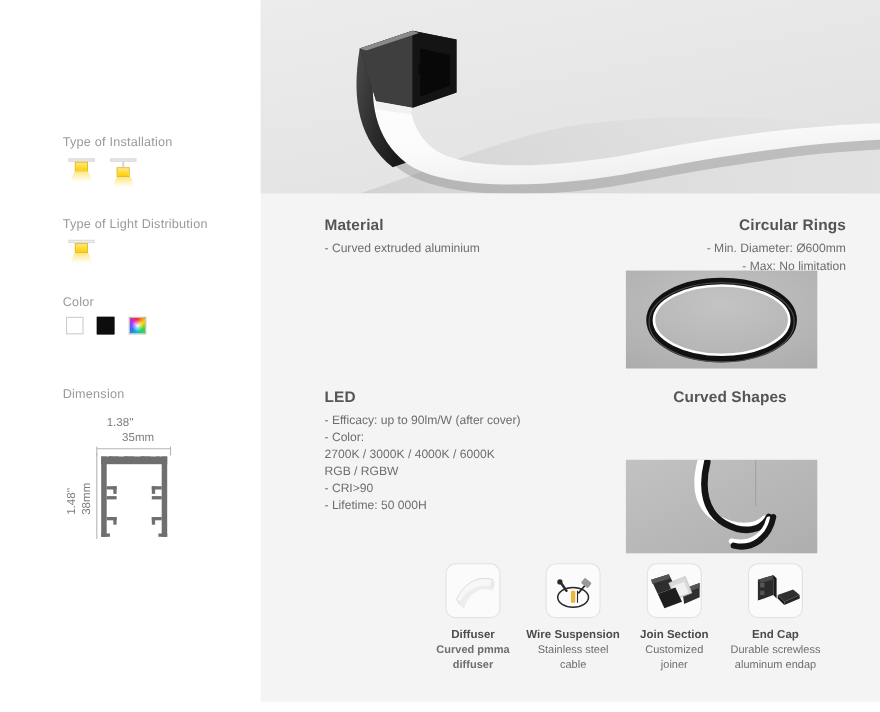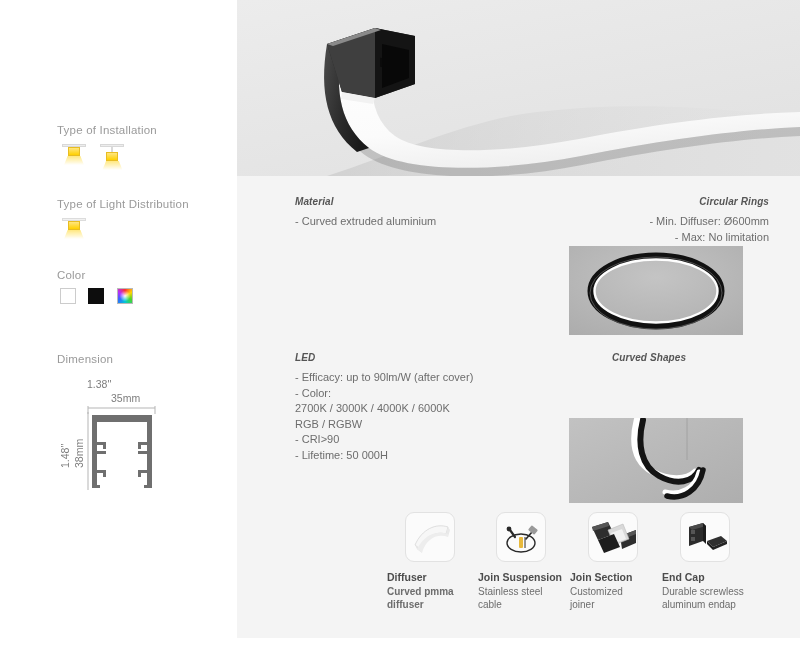--- a/index.html
+++ b/index.html
@@ -63,28 +63,28 @@
   .dim-wrap { position:absolute; left: 55px; top: 378px; width: 150px; height: 130px; }
   .dim-text { position:absolute; font-size: 10.5px; color:#7d7d7d; white-space:nowrap; }
   .dim-vert { transform: rotate(-90deg); transform-origin: left top; }
 
   
   .panel { position:absolute; left: 237px; top: 0; width: 563px; height: 638px; background:#f4f4f4; }
   .hero { position:absolute; left:0; top:0; width: 563px; height: 176px; background:#e9e9e9; overflow:hidden; }
 
   .sect { position:absolute; }
   .sect h4 {
-    font-size: 10px; font-weight: bold; color:#555555; margin-bottom: 7px; letter-spacing: .1px; font-style: italic;
+    font-size: 14px; font-weight: bold; color:#555555; margin-bottom: 7px; letter-spacing: .1px;
   }
   .sect p { font-size: 11px; color:#6d6d6d; line-height: 15.5px; white-space: pre-line; }
 
   .photo { position:absolute; background:#b8b8b8; overflow:hidden; }
 
   
-  .acc { position:absolute; width: 86px; text-align:left; }
+  .acc { position:absolute; width: 86px; text-align:center; }
   .acc .tile {
     width: 50px; height: 50px; margin: 0 auto 9px; background:#fbfbfb;
     border: 1px solid #e2e2e2; border-radius: 9px; position: relative; overflow:hidden;
   }
   .acc .t { font-size: 10.5px; font-weight: bold; color:#4c4c4c; margin-bottom: 2px; }
   .acc .d { font-size: 10px; color:#6d6d6d; line-height: 13px; }
 </style>
 </head>
 <body>
 
@@ -112,21 +112,21 @@
     <div class="sb-label" style="top:269px;">Color</div>
     <div class="sb-icons" style="top:288px;">
       <span class="swatch white"></span>
       <span class="swatch black"></span>
       <span class="swatch rgb"></span>
     </div>
 
     <div class="sb-label" style="top:353px;">Dimension</div>
 
     <div class="dim-wrap">
-      <div class="dim-text" style="left:32px; top:0px;">1.38''</div>
+      <div class="dim-text" style="left:42px; top:0px;">1.38''</div>
       <div class="dim-text" style="left:56px; top:14px;">35mm</div>
       <div class="dim-text dim-vert" style="left:4px;  top:90px;">1.48''</div>
       <div class="dim-text dim-vert" style="left:18px; top:90px;">38mm</div>
 
       <svg width="150" height="130" style="position:absolute;left:0;top:0;">
 
         <line x1="33" y1="34" x2="33" y2="112" stroke="#b5b5b5" stroke-width="1"></line>
         <line x1="100" y1="28" x2="100" y2="36" stroke="#b5b5b5" stroke-width="1"></line>
         <line x1="33" y1="30" x2="100" y2="30" stroke="#b5b5b5" stroke-width="1"></line>
         <line x1="33" y1="28" x2="33" y2="36" stroke="#b5b5b5" stroke-width="1"></line>
@@ -253,21 +253,21 @@
 - Color:
   2700K / 3000K / 4000K / 6000K
   RGB / RGBW
 - CRI&gt;90
 - Lifetime: 50 000H</p>
     </div>
 
 
     <div class="sect" style="left:332px; top:196px; width:200px;text-align:right;">
       <h4>Circular Rings</h4>
-      <p>- Min. Diffuser: Ø600mm
+      <p>- Min. Diameter: Ø600mm
 - Max: No limitation</p>
     </div>
 
     <div class="photo" style="left:332px; top:246px; width:174px; height:89px;">
       <svg width="174" height="89" viewBox="0 0 174 89">
         <defs>
           <radialGradient id="ringWall" cx="0.5" cy="0.35" r="0.85">
             <stop offset="0%" stop-color="#c4c4c4"></stop>
             <stop offset="100%" stop-color="#ababab"></stop>
           </radialGradient>
@@ -324,21 +324,21 @@
         <svg width="50" height="50" viewBox="0 0 50 50">
           <ellipse cx="24" cy="30" rx="14" ry="9" fill="none" stroke="#2a2a2a" stroke-width="1.4"></ellipse>
           <path d="M13 17 L18 24" stroke="#2a2a2a" stroke-width="2.2" stroke-linecap="round"></path>
           <circle cx="12" cy="16" r="2.4" fill="#2a2a2a"></circle>
           <path d="M35 19 L29 26" stroke="#2a2a2a" stroke-width="1.6" stroke-linecap="round"></path>
           <rect x="32" y="14" width="8" height="6" rx="1" fill="#9a9a9a" transform="rotate(38 36 17)"></rect>
           <rect x="22" y="24" width="4" height="11" rx="1" fill="#e8b93c"></rect>
           <line x1="28" y1="24" x2="28" y2="35" stroke="#2a2a2a" stroke-width="1"></line>
         </svg>
       </div>
-      <div class="t">Join Suspension</div>
+      <div class="t">Wire Suspension</div>
       <div class="d" style="white-space:pre-line;">Stainless steel
 cable</div>
     </div>
 
     <div class="acc" style="left:333px; top:512px;">
       <div class="tile">
         <svg width="50" height="50" viewBox="0 0 50 50">
           <path d="M3 14 L19 9 L25 21 L9 27 Z" fill="#2e2e2e"></path>
           <path d="M3 14 L19 9 L20 13 L4 18 Z" fill="#555555"></path>
           <path d="M31 23 L47 17 L47 30 L33 36 Z" fill="#2e2e2e"></path>

